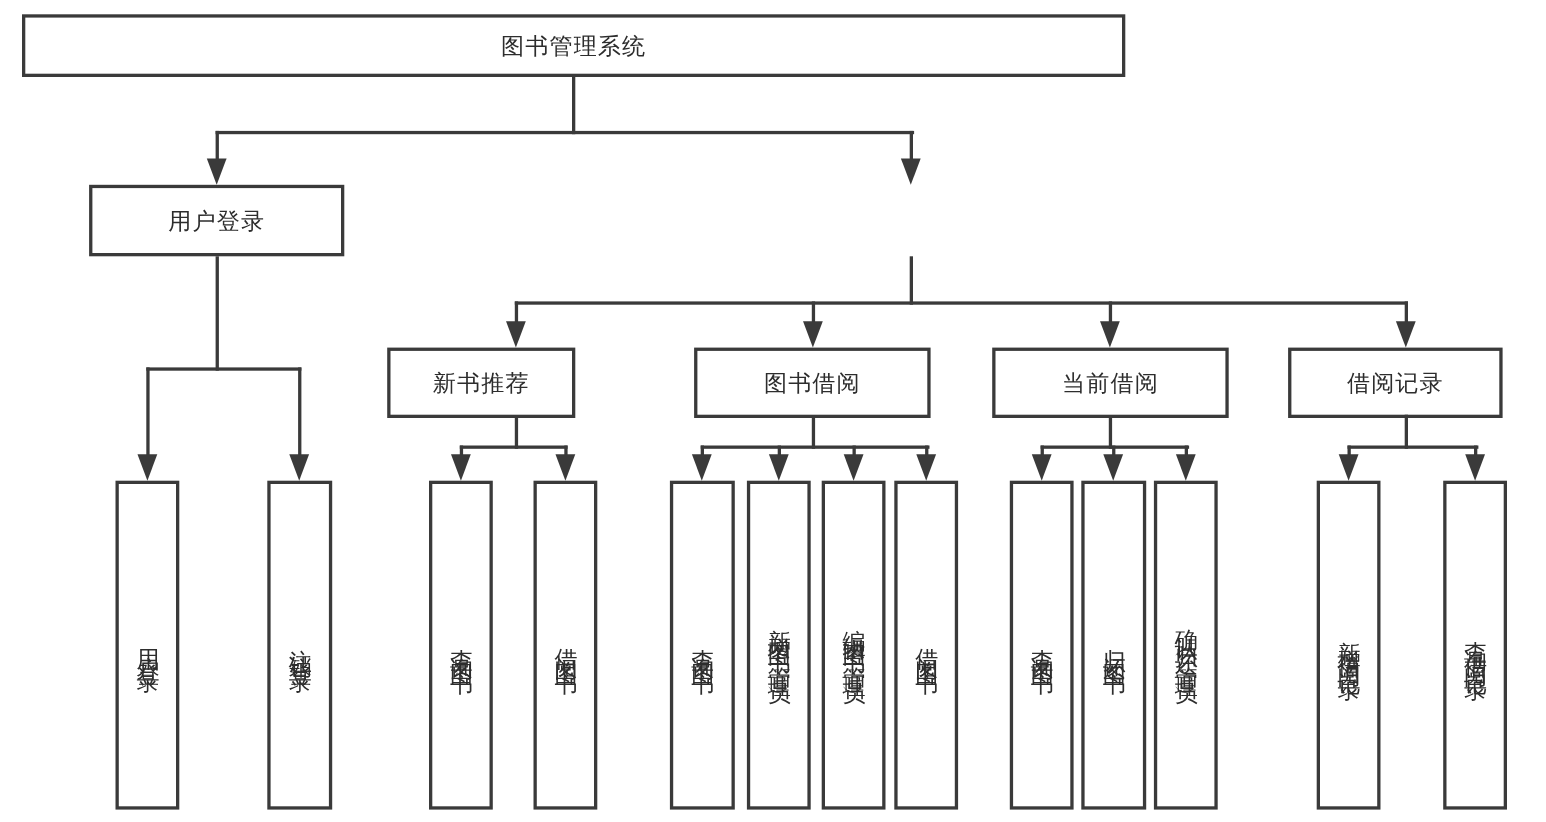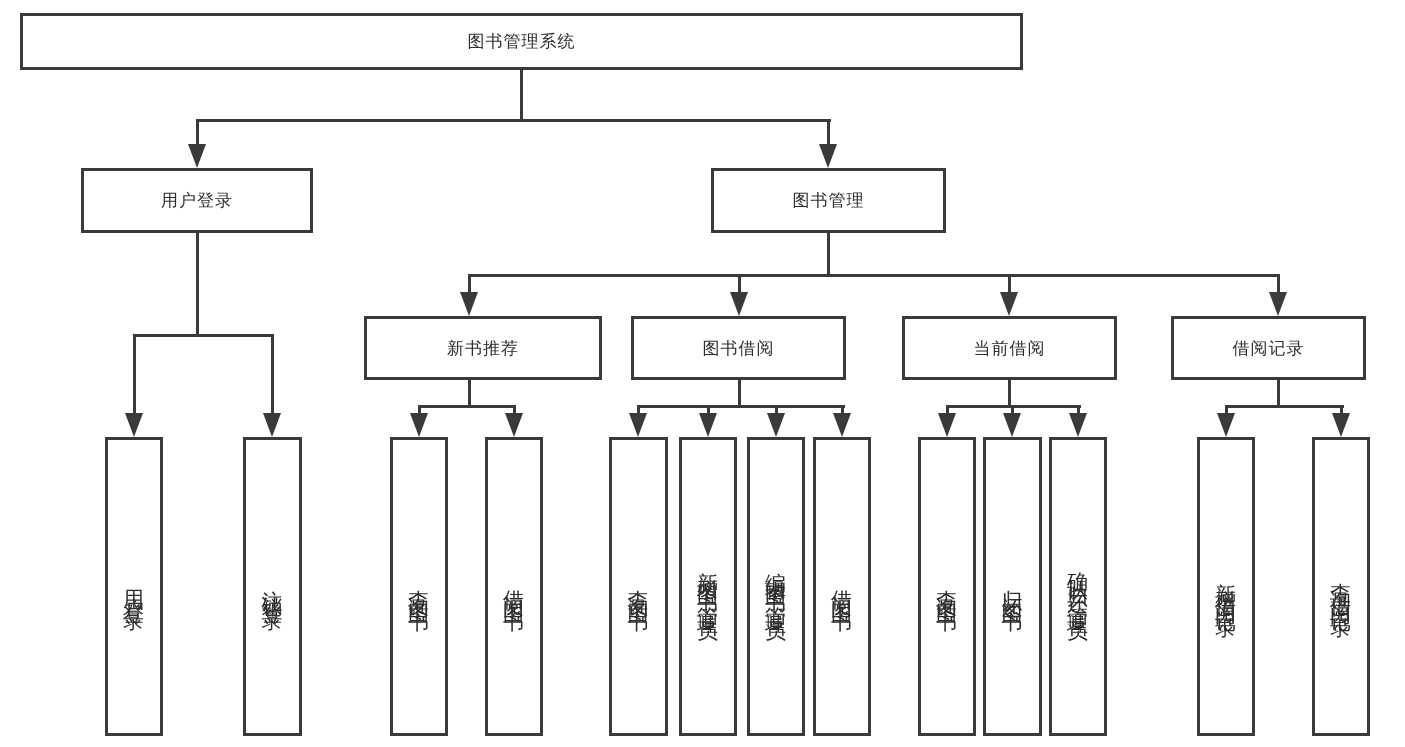--- a/index.html
+++ b/index.html
@@ -2,21 +2,21 @@
 <html style="--line: #3a3a3a; --text: #2d2d2d; --wm: #a8a8a8; --bg: #ffffff;"><head>
 <meta charset="utf-8">
 <style>
   :root { --line:#3a3a3a; --text:#2d2d2d; --wm:#a8a8a8; --bg:#ffffff; }
   html,body{margin:0;padding:0;background:var(--bg);}
   .canvas{position:relative;width:1405px;height:747px;background:var(--bg);
           font-family:"Liberation Sans",sans-serif;overflow:hidden;}
   .box{position:absolute;box-sizing:border-box;border:3px solid var(--line);
        background:#fff;display:flex;align-items:center;justify-content:center;
        color:var(--text);}
-  .h-label{font-size:17px;white-space:nowrap;letter-spacing:1px;}
+  .h-label{font-size:21px;white-space:nowrap;letter-spacing:1px;}
   .v-label{writing-mode:vertical-rl;text-orientation:mixed;font-size:21px;
            letter-spacing:7px;white-space:nowrap;line-height:1;}
   .hline,.vline{position:absolute;background:var(--line);}
   .hline{height:3px;}
   .vline{width:3px;}
   .arrow{position:absolute;width:0;height:0;
          border-left:9px solid transparent;border-right:9px solid transparent;
          border-top:24px solid var(--line);}
   .watermark{position:absolute;left:1186px;top:714px;font-size:20px;
              color:var(--wm);white-space:nowrap;z-index:5;
@@ -27,25 +27,22 @@
 
 <div class="canvas">
 
   <div class="box" style="left:20px;top:13px;width:1003px;height:57px">
     <span class="h-label">图书管理系统</span>
   </div>
 
   <div class="box" style="left:81px;top:168px;width:232px;height:65px">
     <span class="h-label">用户登录</span>
   </div>
-  <div class="box" style="left:711px;top:168px;width:235px;height:65px">
-    <span class="h-label">图书管理</span>
-  </div>
 
-  <div class="box" style="left:364px;top:316px;width:238px;height:64px">
+  <div class="box" style="left:352px;top:316px;width:171px;height:64px">
     <span class="h-label">新书推荐</span>
   </div>
   <div class="box" style="left:631px;top:316px;width:215px;height:64px">
     <span class="h-label">图书借阅</span>
   </div>
   <div class="box" style="left:902px;top:316px;width:215px;height:64px">
     <span class="h-label">当前借阅</span>
   </div>
   <div class="box" style="left:1171px;top:316px;width:195px;height:64px">
     <span class="h-label">借阅记录</span>

